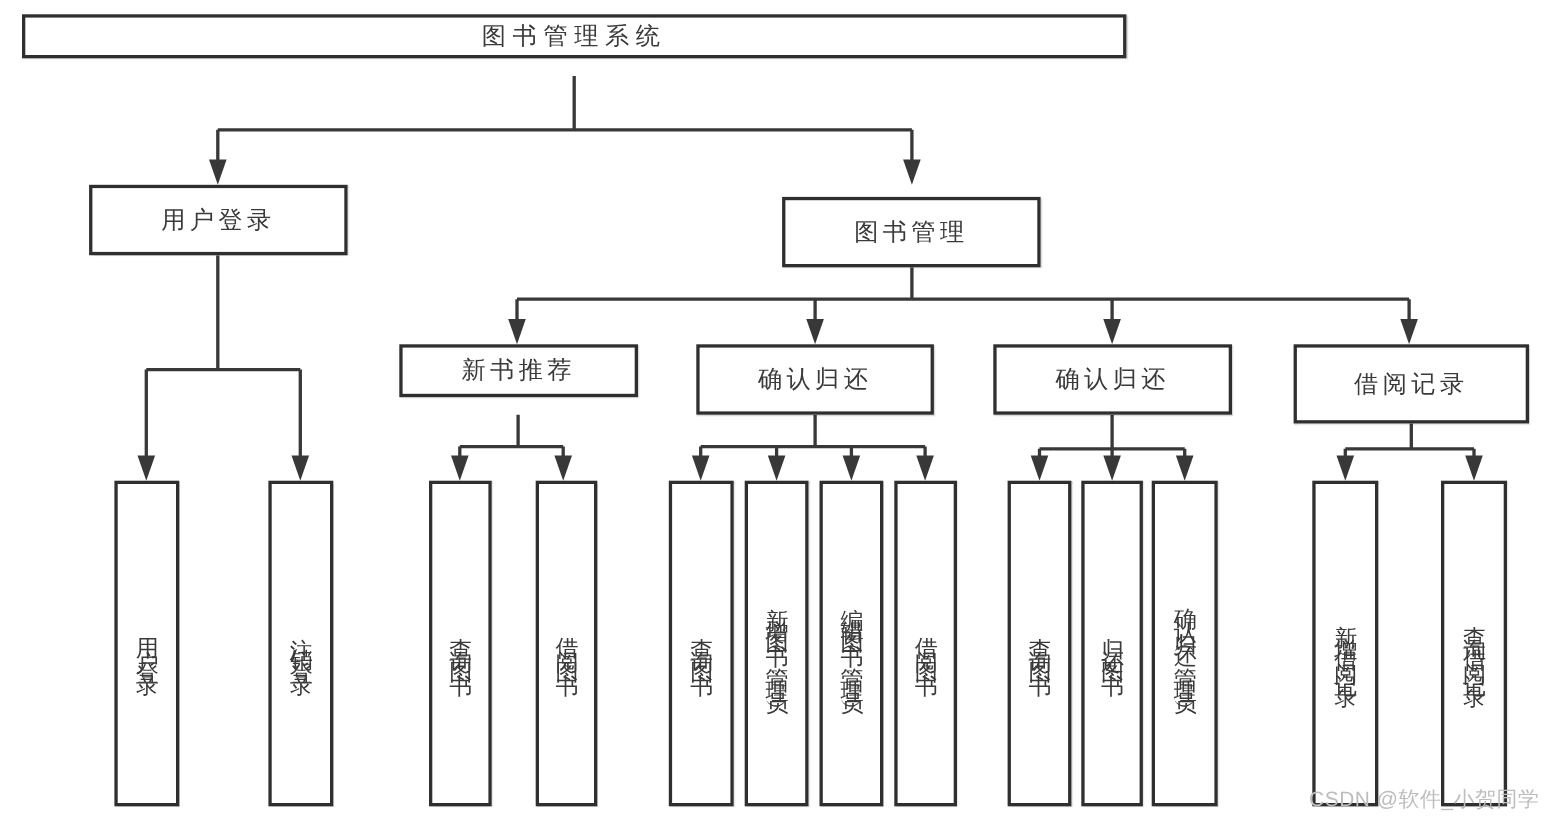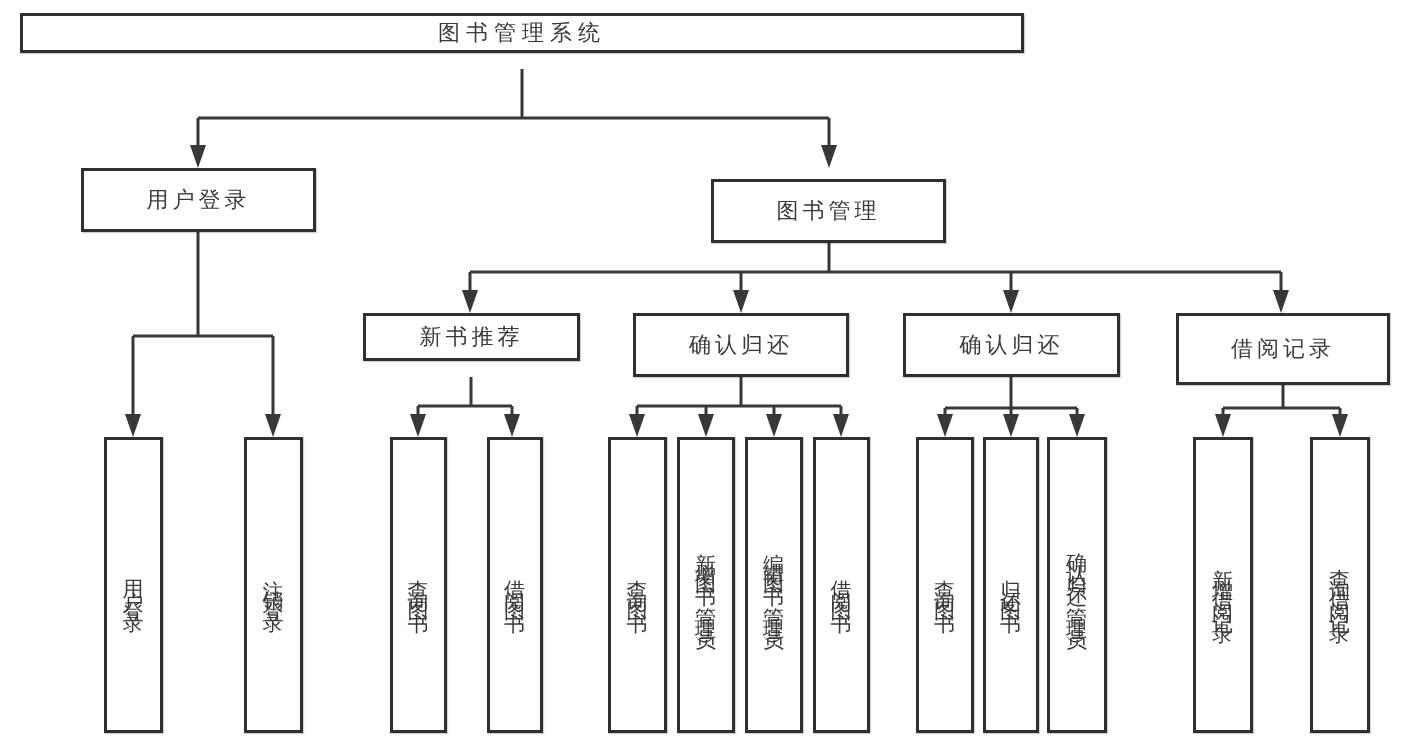--- a/index.html
+++ b/index.html
@@ -124,14 +124,15 @@
     <span class="vtext">确认归还（管理员）</span>
   </div>
 
   <div class="box leaf" style="left:1193px;width:60px;">
     <span class="vtext">新增借阅记录</span>
   </div>
   <div class="box leaf" style="left:1310px;width:60px;">
     <span class="vtext">查询借阅记录</span>
   </div>
 
+  <div class="watermark">CSDN @软件_小贺同学</div>
 
 </div>
 
 </body></html>

